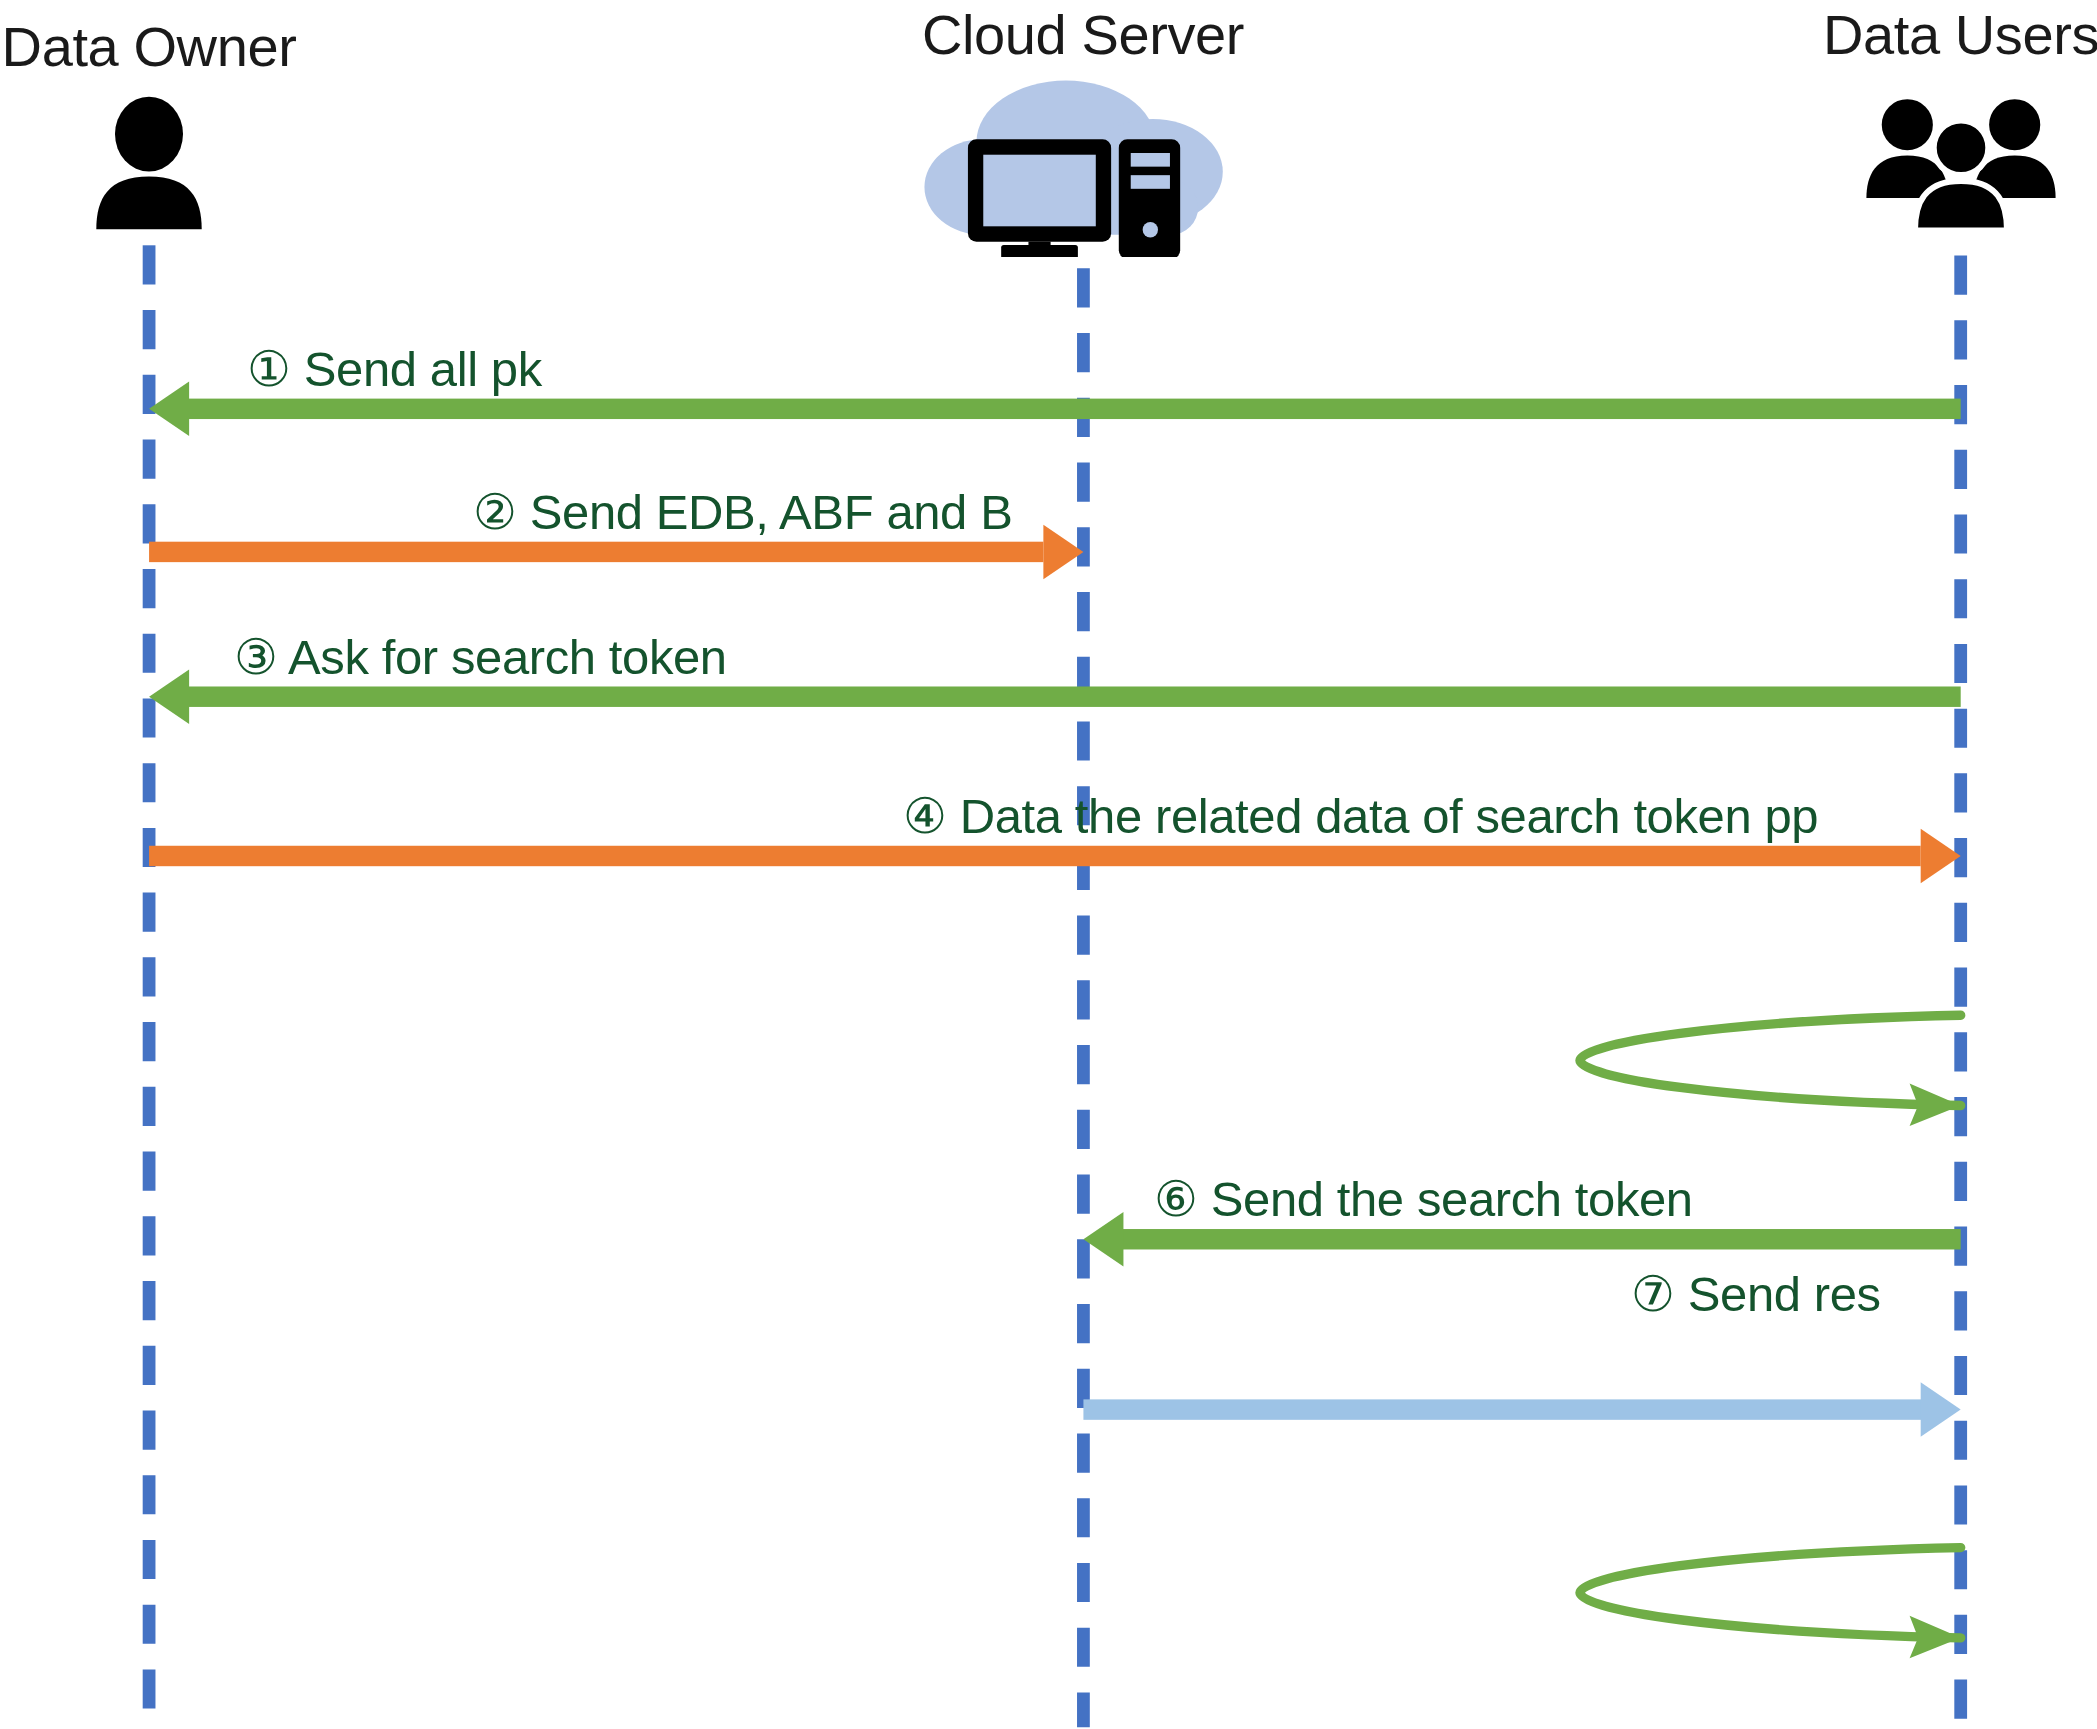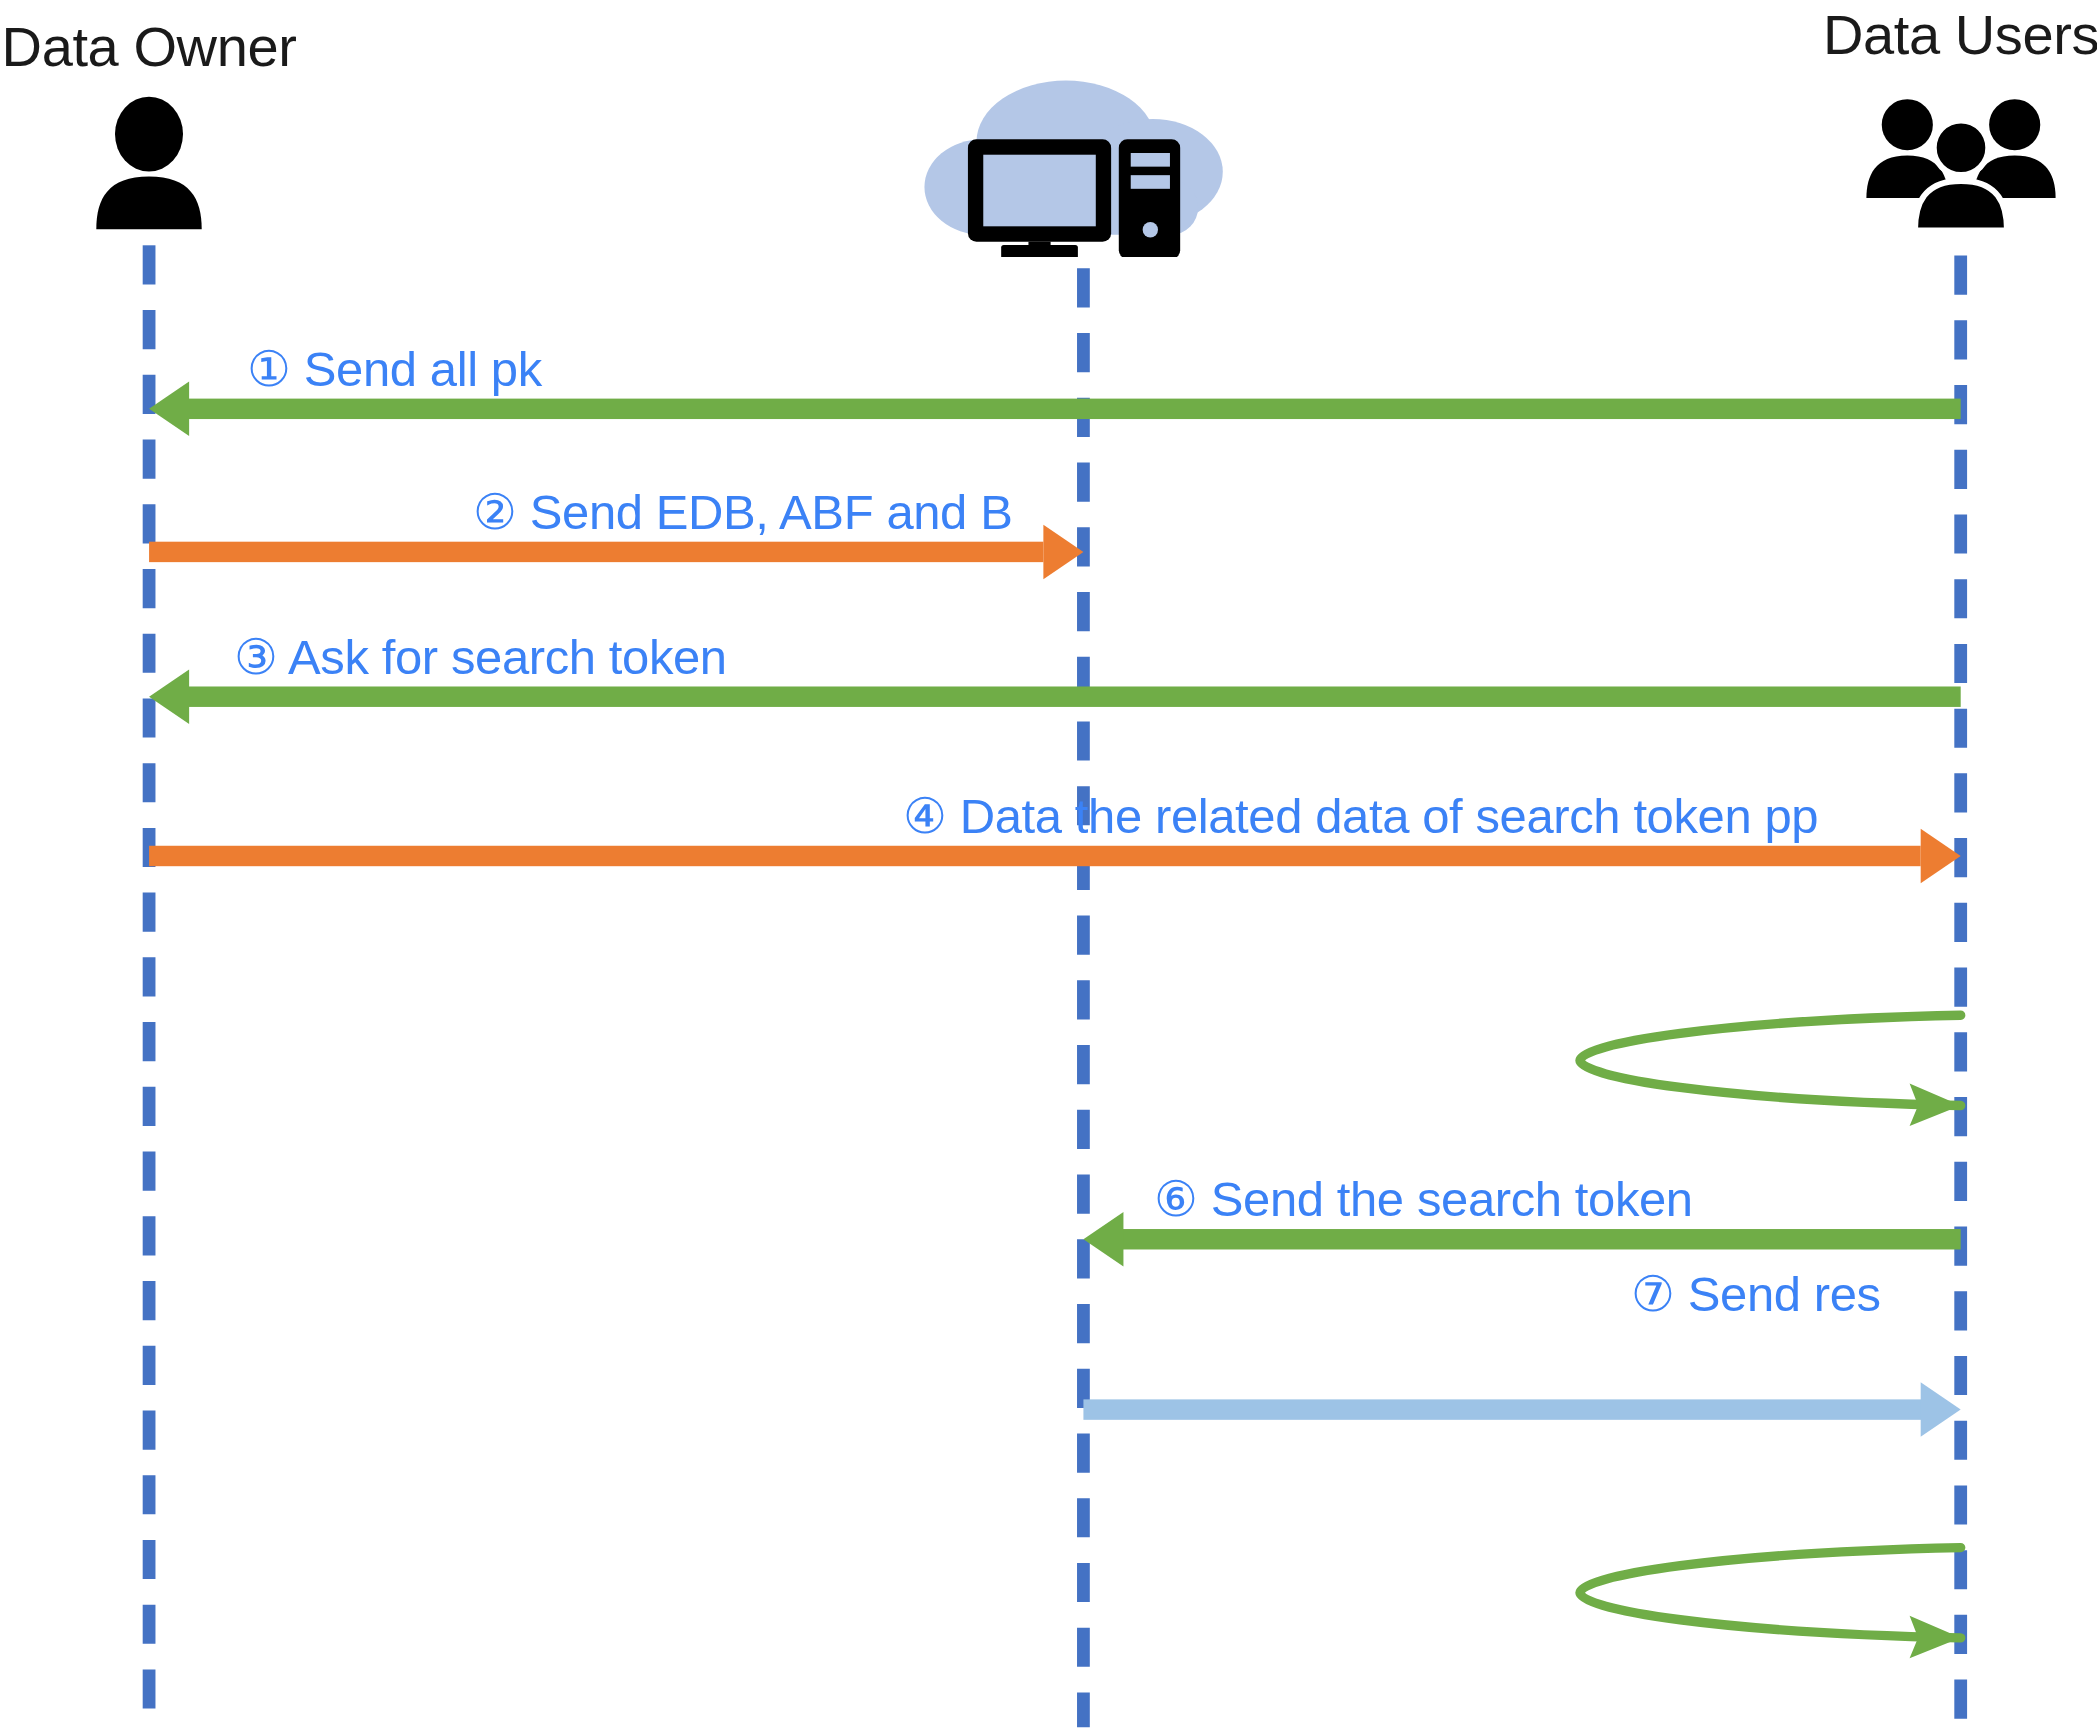--- a/index.html
+++ b/index.html
@@ -26,21 +26,21 @@
     transform: translateX(-50%);
     letter-spacing: -0.4px;
   }
   .actor-icon {
     position: absolute;
     transform: translateX(-50%);
   }
   .msg-label {
     position: absolute;
     font-size: 49px;
-    color: #3b82f6;
+    color: #14532d;
     white-space: nowrap;
     letter-spacing: -0.4px;
   }
   .msg-label .num {
     font-size: 49px;
   }
   svg.layer {
     position: absolute;
     left: 0;
     top: 0;
@@ -56,20 +56,21 @@
 
   <div class="actor-title" style="left:149px; top:14px;">Data Owner</div>
 
   <div class="actor-icon" style="left:149px; top:95px; width:136px; height:136px;">
     <svg width="136" height="136" viewBox="0 0 160 160" aria-hidden="true">
       <ellipse cx="80" cy="46" rx="40" ry="44" fill="#000000"></ellipse>
       <path d="M80 96 C 32 96, 18 122, 18 158 L142 158 C142 122, 128 96, 80 96 Z" fill="#000000"></path>
     </svg>
   </div>
 
+  <div class="actor-title" style="left:1083px; top:1.7px;">Cloud Server</div>
 
   <div class="actor-icon" style="left:1083px; top:78px; width:324px; height:179px;">
     <svg width="324" height="179" viewBox="0 0 380 210" aria-hidden="true">
       <g>
         <ellipse cx="170" cy="75" rx="105" ry="72" fill="#B4C7E7"></ellipse>
         <ellipse cx="272" cy="110" rx="82" ry="62" fill="#B4C7E7"></ellipse>
         <ellipse cx="72" cy="128" rx="68" ry="56" fill="#B4C7E7"></ellipse>
         <rect x="55" y="120" width="270" height="64" rx="32" fill="#B4C7E7"></rect>
       </g>
       <g>

